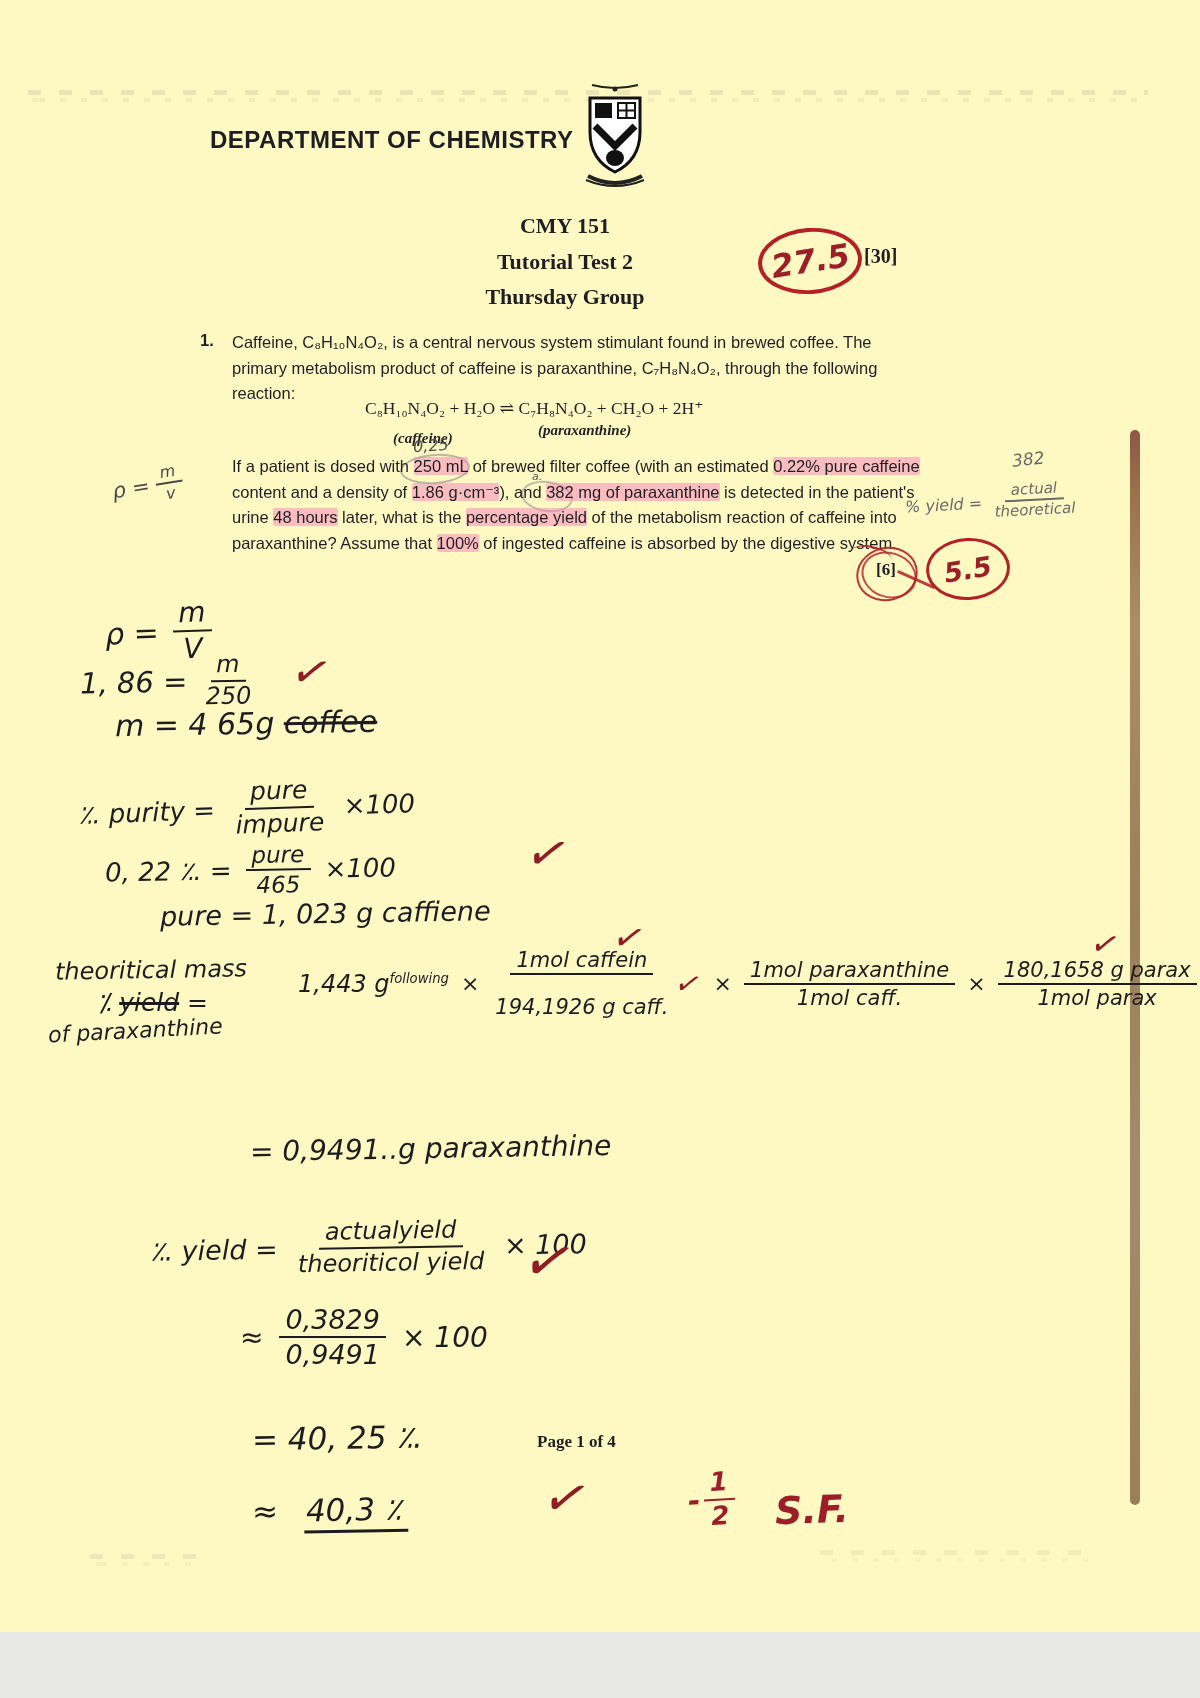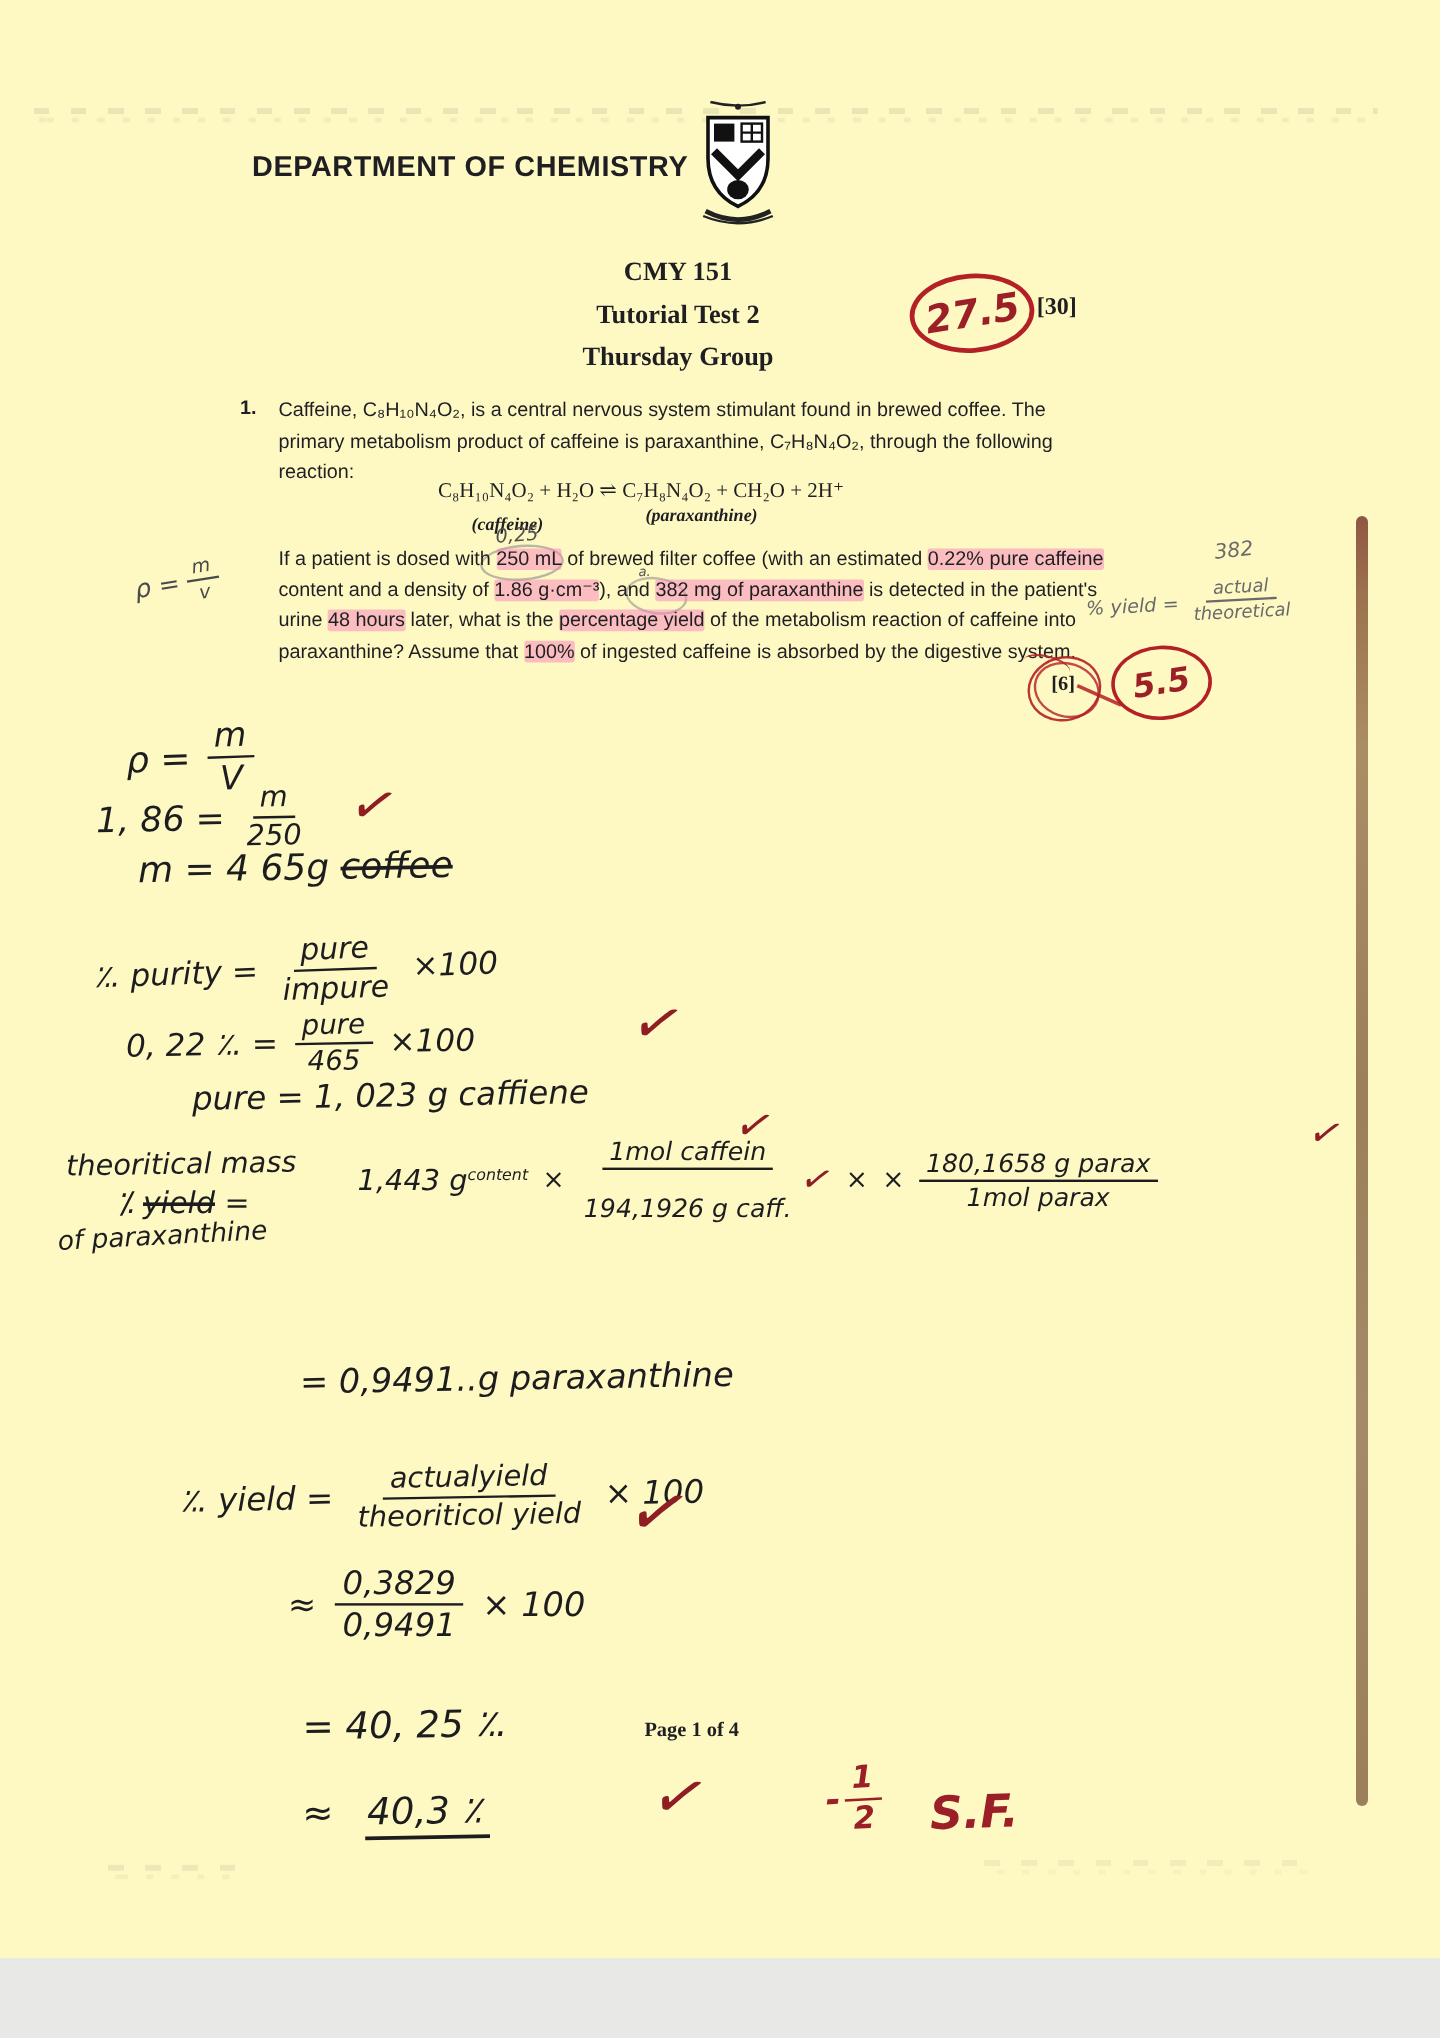--- a/index.html
+++ b/index.html
@@ -151,28 +151,32 @@
 
   <div class="abs hw" style="left:160px;top:898px;font-size:27px;transform:rotate(-1deg);">pure  =  1, 023 g caffiene</div>
 
   <div class="abs hw" style="left:55px;top:956px;font-size:24px;transform:rotate(-1deg);">theoritical mass</div>
   <div class="abs hw" style="left:100px;top:988px;font-size:25px;">
     <span>⁒ </span><span class="strike">yield</span><span> =</span>
   </div>
   <div class="abs hw" style="left:48px;top:1018px;font-size:22px;transform:rotate(-3deg);">of paraxanthine</div>
 
   <div class="abs hw" style="left:298px;top:948px;display:flex;align-items:center;gap:12px;font-size:22px;">
-    <span style="font-size:24px;"><span>1,443 g</span><sup class="hwsup">content</sup></span>
+    <span style="font-size:24px;"><span>1,443 g</span><sup class="hwsup">following</sup></span>
     <span>×</span>
     <span class="frac" style="font-size:21px;gap:19px;">
         <span class="num">1mol caffein</span>
         <span class="den">194,1926 g caff.</span>
       </span>
     <span class="check" style="font-size:30px;margin-left:-8px;">✓</span>
     <span>×</span>
+    <span class="frac" style="font-size:21px;">
+        <span class="num">1mol paraxanthine</span>
+        <span class="den">1mol caff.</span>
+      </span>
     <span>×</span>
     <span class="frac" style="font-size:21px;">
         <span class="num">180,1658 g parax</span>
         <span class="den">1mol parax</span>
       </span>
   </div>
   <span class="abs check" style="left:614px;top:920px;font-size:36px;">✓</span>
   <span class="abs check" style="left:1092px;top:928px;font-size:32px;">✓</span>
 
   <div class="abs hw" style="left:250px;top:1132px;font-size:28px;transform:rotate(-1deg);">=   0,9491..g  paraxanthine</div>

